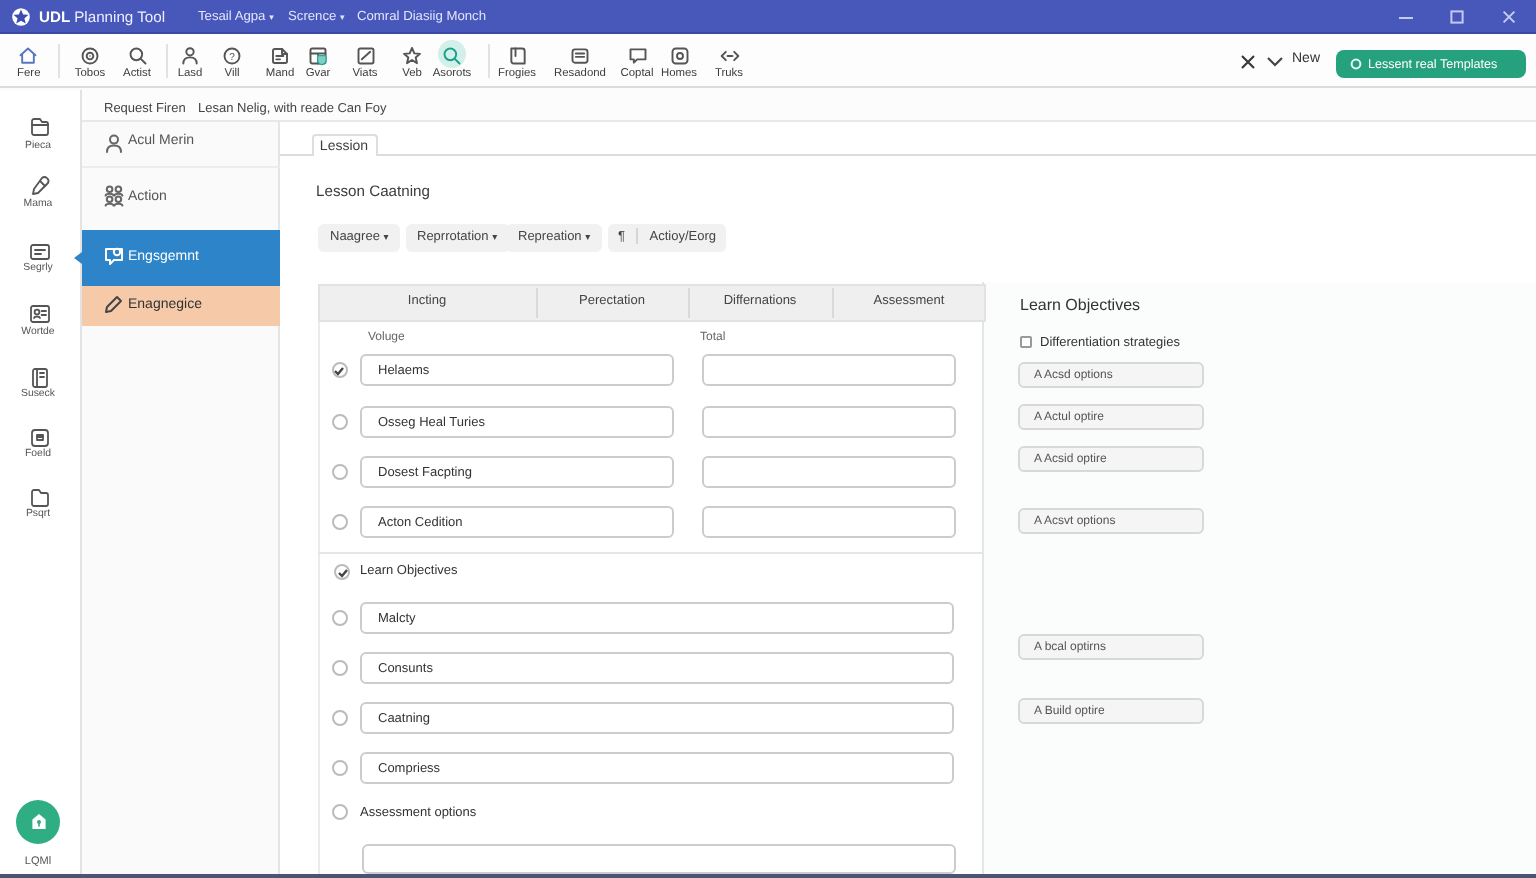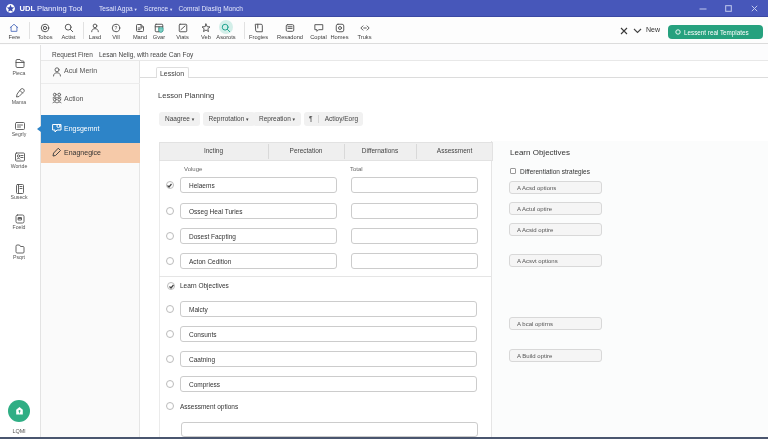--- a/index.html
+++ b/index.html
@@ -201,21 +201,21 @@
 <svg class="abs" style="left:51px;top:122px;" width="12" height="12" viewBox="0 0 12 12">
     <path d="M2 2.5 H10 V8 H6 L4 10 V8 H2 Z" fill="none" stroke="#fff" stroke-width="1" stroke-linecap="round" stroke-linejoin="round"></path>
     <circle cx="7.5" cy="4" r="1.6" fill="none" stroke="#fff" stroke-width="1" stroke-linecap="round" stroke-linejoin="round"></circle>
   </svg>
 <svg class="abs" style="left:51px;top:146px;" width="12" height="12" viewBox="0 0 12 12">
     <path d="M7.5 2.5 L9.5 4.5 L4.5 9.5 L2 10 L2.5 7.5 Z" fill="none" stroke="#444" stroke-width="1" stroke-linecap="round" stroke-linejoin="round"></path>
   </svg>
 
 <div class="abs" style="left:140px;top:77px;width:628px;height:1px;background:#dcdcdc;"></div>
 <div class="abs" style="left:155.5px;top:66.5px;width:33px;height:11.5px;background:#fff;border:1px solid #dedede;border-bottom:none;border-radius:2px 2px 0 0;font-size:7px;color:#3f3f3f;text-align:center;line-height:11.5px;">Lession</div>
-<div class="abs" style="left:158px;top:90.5px;font-size:7.6px;color:#3c3c3c;">Lesson Planning</div>
+<div class="abs" style="left:158px;top:90.5px;font-size:7.6px;color:#3c3c3c;">Lesson Caatning</div>
 
 <div class="abs" style="left:159px;top:112px;height:14px;background:#f1f1f1;border-radius:3px;font-size:6.5px;color:#444;line-height:14px;padding:0 6px;">Naagree <span style="font-size:5px;">▾</span></div>
 <div class="abs" style="left:202.5px;top:112px;height:14px;background:#f1f1f1;border-radius:3px;font-size:6.5px;color:#444;line-height:14px;padding:0 6px;">Reprrotation <span style="font-size:5px;">▾</span></div>
 <div class="abs" style="left:253px;top:112px;height:14px;background:#f1f1f1;border-radius:3px;font-size:6.5px;color:#444;line-height:14px;padding:0 6px;">Repreation <span style="font-size:5px;">▾</span></div>
 <div class="abs" style="left:304px;top:112px;height:14px;background:#f1f1f1;border-radius:3px;font-size:6.5px;color:#444;line-height:14px;padding:0 5px;">¶ <span style="display:inline-block;width:1px;height:8px;background:#d5d5d5;vertical-align:middle;margin:0 4px;"></span> Actioy/Eorg</div>
 
 <div class="abs" style="left:158.5px;top:161px;width:1px;height:276px;background:#ebebeb;"></div>
 
 <div class="abs" style="left:492px;top:141px;width:276px;height:296px;background:#fbfcfc;"></div>
 <div class="abs" style="left:491px;top:141px;width:1px;height:296px;background:#e5e5e5;"></div>

